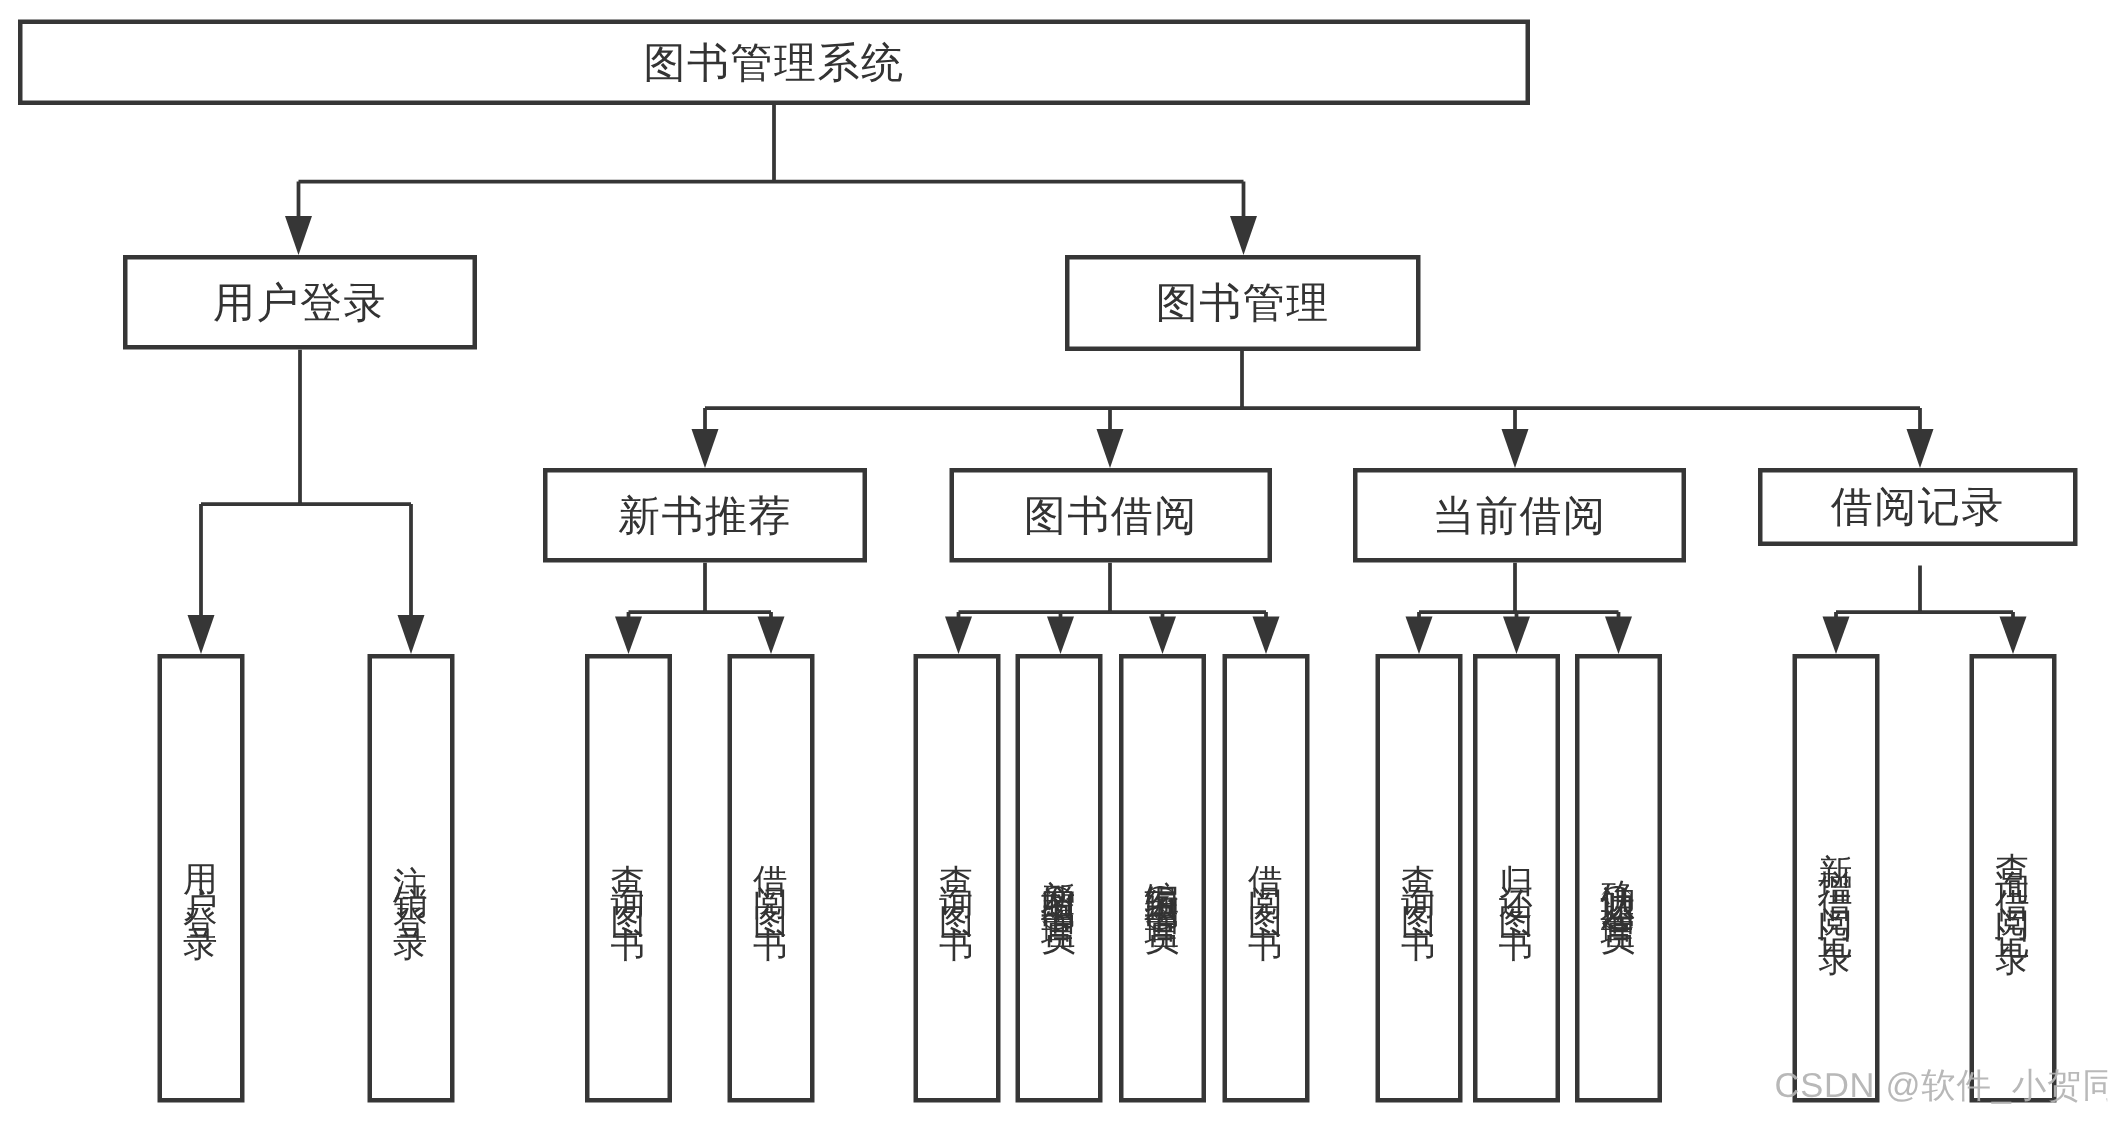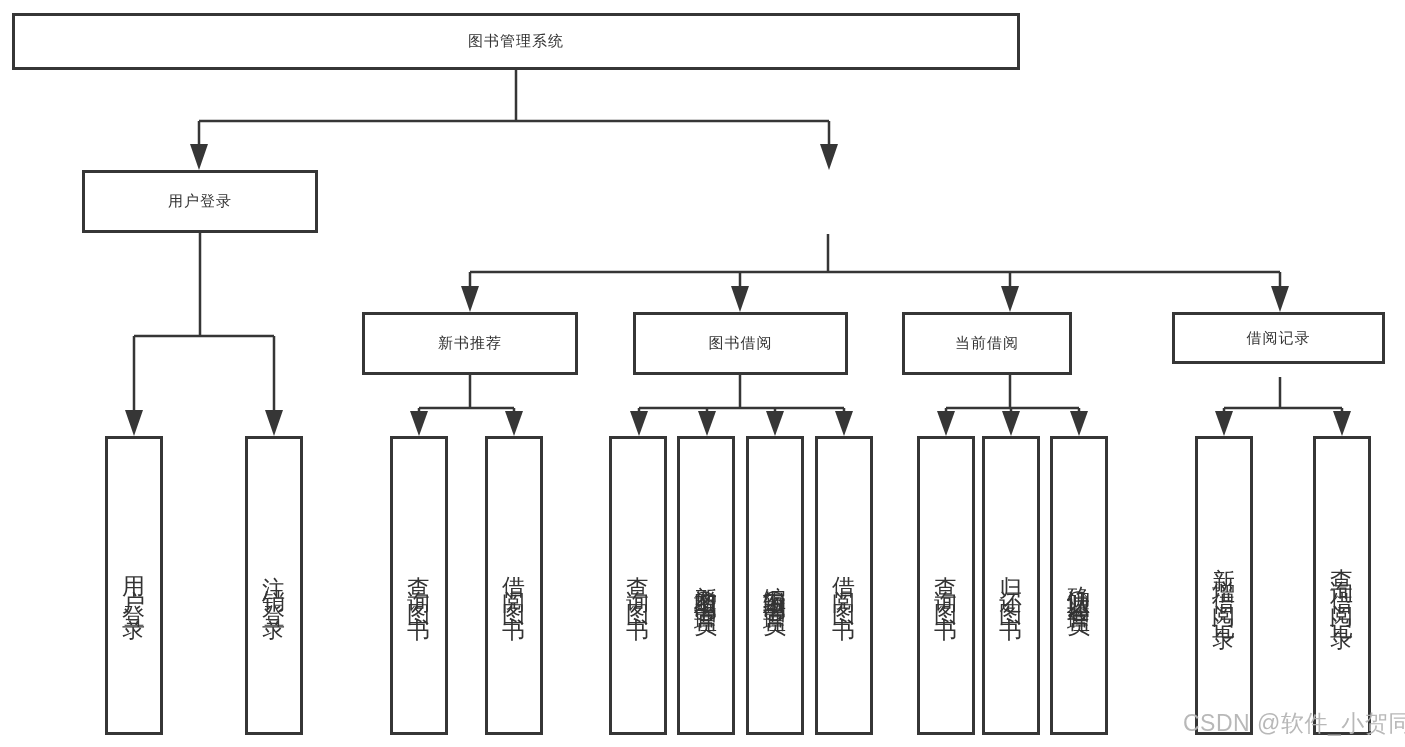--- a/index.html
+++ b/index.html
@@ -14,21 +14,21 @@
   .box{
     position:absolute;
     box-sizing:border-box;
     border:3px solid var(--line,#363636);
     background:#ffffff;
     z-index:1;
     display:flex;align-items:center;justify-content:center;
     color:var(--text,#333333);
   }
   .box.h .hlabel{
-    font-size:15px;
+    font-size:28px;
     letter-spacing:1px;
     white-space:nowrap;
     font-family:Liberation Mono, monospace;
   }
   .box.v{
     width:58px;height:299px;
   }
   .box.v .vlabel{
     writing-mode:vertical-rl;
     text-orientation:mixed;
@@ -92,28 +92,31 @@
     </g>
   </svg>
 
   <div class="box h" style="left:12px;top:13px;width:1008px;height:57px">
     <span class="hlabel">图书管理系统</span>
   </div>
 
   <div class="box h" style="left:82px;top:170px;width:236px;height:63px">
     <span class="hlabel">用户登录</span>
   </div>
+  <div class="box h" style="left:710px;top:170px;width:237px;height:64px">
+    <span class="hlabel">图书管理</span>
+  </div>
 
   <div class="box h" style="left:633px;top:312px;width:215px;height:63px">
     <span class="hlabel">图书借阅</span>
   </div>
   <div class="box h" style="left:362px;top:312px;width:216px;height:63px">
     <span class="hlabel">新书推荐</span>
   </div>
-  <div class="box h" style="left:902px;top:312px;width:170px;height:63px">
+  <div class="box h" style="left:902px;top:312px;width:222px;height:63px">
     <span class="hlabel">当前借阅</span>
   </div>
   <div class="box h" style="left:1172px;top:312px;width:213px;height:52px">
     <span class="hlabel">借阅记录</span>
   </div>
 
   <div class="box v" style="left:105px;top:436px">
     <span class="vlabel" style="letter-spacing: 14px;">用户登录</span>
   </div>
   <div class="box v" style="left:245px;top:436px">

